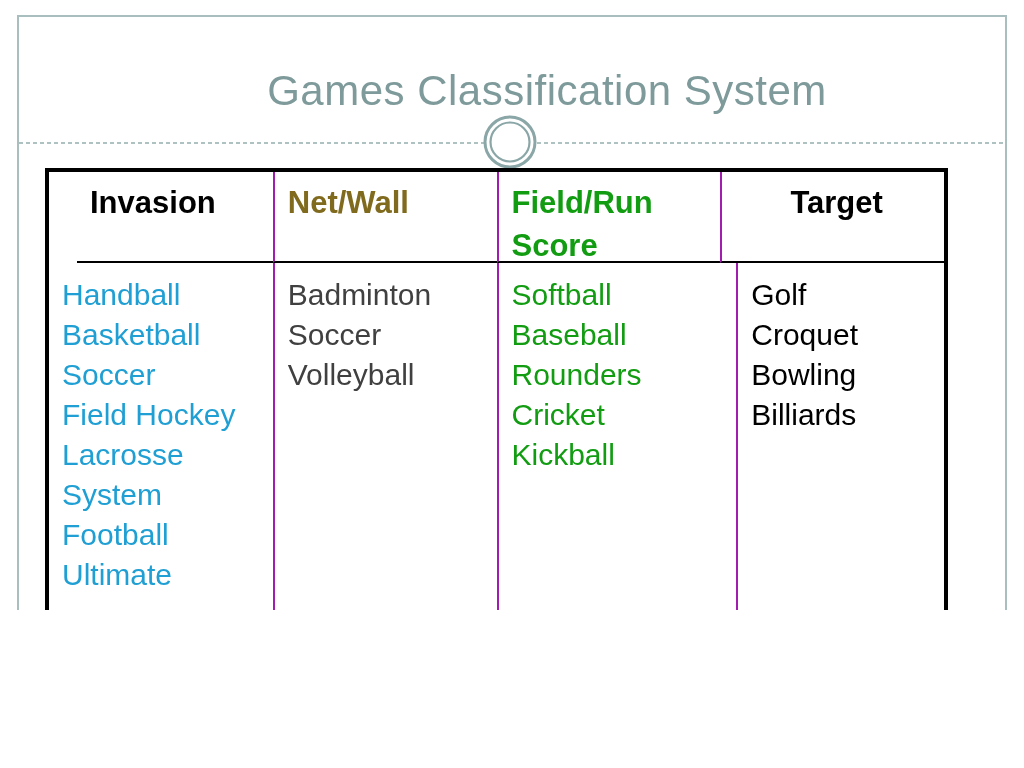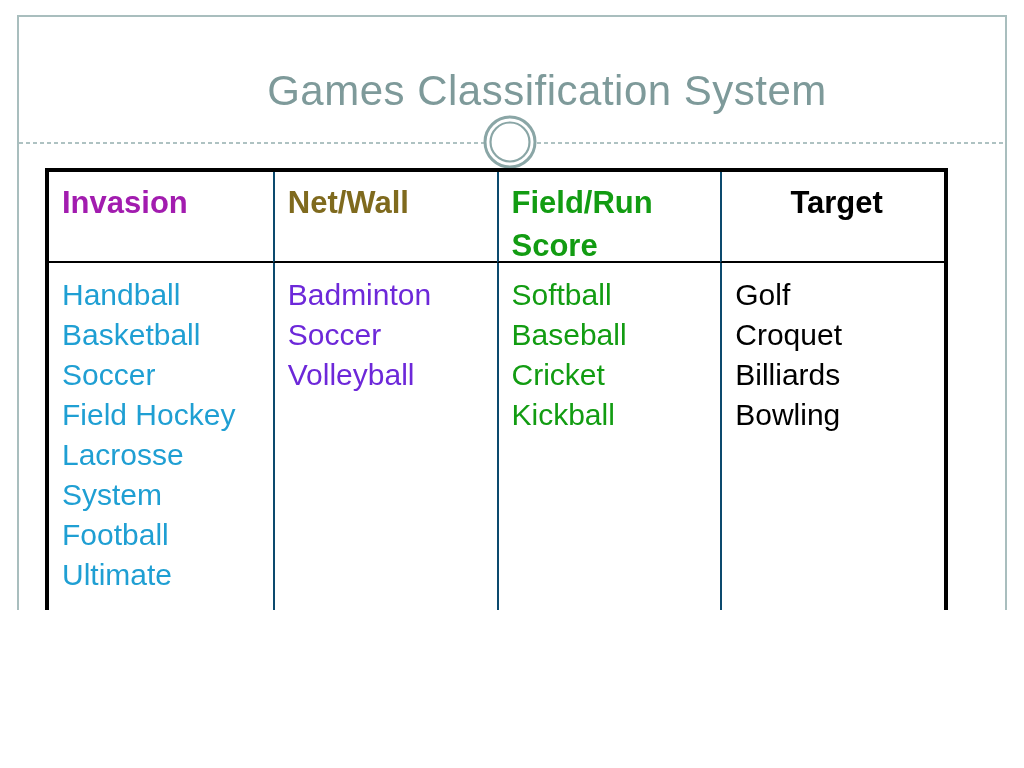--- a/index.html
+++ b/index.html
@@ -61,21 +61,21 @@
     background: #ffffff;
     display: grid;
     grid-template-columns: repeat(4, 1fr);
     grid-template-rows: 91px 1fr;
   }
   .cell {
     overflow: hidden;
     box-sizing: border-box;
   }
   .cell:not(:nth-child(4n+1)) {
-    border-left: 2px solid #0c4a6e;
+    border-left: 2px solid #a21caf;
   }
   .cell.header {
     border-bottom: 2px solid #000000;
     padding: 9px 6px 0 13px;
     font-size: 31px;
     font-weight: bold;
     line-height: 43px;
   }
   .cell.body {
     padding: 12px 6px 0 13px;
@@ -102,53 +102,54 @@
 
     <div class="divider-dotted"></div>
 
     <svg class="ornament" viewBox="0 0 58 58" xmlns="http://www.w3.org/2000/svg">
       <circle cx="29" cy="29" r="25" fill="#ffffff" stroke="#8aa6a6" stroke-width="3"></circle>
       <circle cx="29" cy="29" r="19.5" fill="none" stroke="#8aa6a6" stroke-width="2.2"></circle>
     </svg>
 
     <div class="gtable">
 
-      <div class="cell header" style="color: #a21caf;">Invasion</div>
+      <div class="cell header" style="color: #000000; margin-left: 28px;">Invasion</div>
       <div class="cell header" style="color: rgb(127, 106, 30);">Net/Wall</div>
       <div class="cell header" style="color: rgb(18, 156, 18);">Field/Run Score</div>
       <div class="cell header" style="color: rgb(0, 0, 0); text-align: center;">Target</div>
 
       <div class="cell body" style="color: rgb(31, 159, 211);">
         <div>Handball</div>
         <div>Basketball</div>
         <div>Soccer</div>
         <div>Field Hockey</div>
         <div>Lacrosse</div>
         <div>System</div>
         <div>Football</div>
         <div>Ultimate</div>
       </div>
 
-      <div class="cell body" style="color: #6d28d9;">
+      <div class="cell body" style="color: #404040;">
         <div>Badminton</div>
         <div>Soccer</div>
         <div>Volleyball</div>
       </div>
 
       <div class="cell body" style="color: rgb(18, 156, 18);">
         <div>Softball</div>
         <div>Baseball</div>
+        <div>Rounders</div>
         <div>Cricket</div>
         <div>Kickball</div>
       </div>
 
-      <div class="cell body" style="color: rgb(0, 0, 0);">
+      <div class="cell body" style="color: rgb(0, 0, 0); margin-left: 16px;">
         <div>Golf</div>
         <div>Croquet</div>
+        <div>Bowling</div>
         <div>Billiards</div>
-        <div>Bowling</div>
       </div>
 
     </div>
 
     <div class="footer-bar"></div>
   </div>
 </div>
 
 </body></html>

